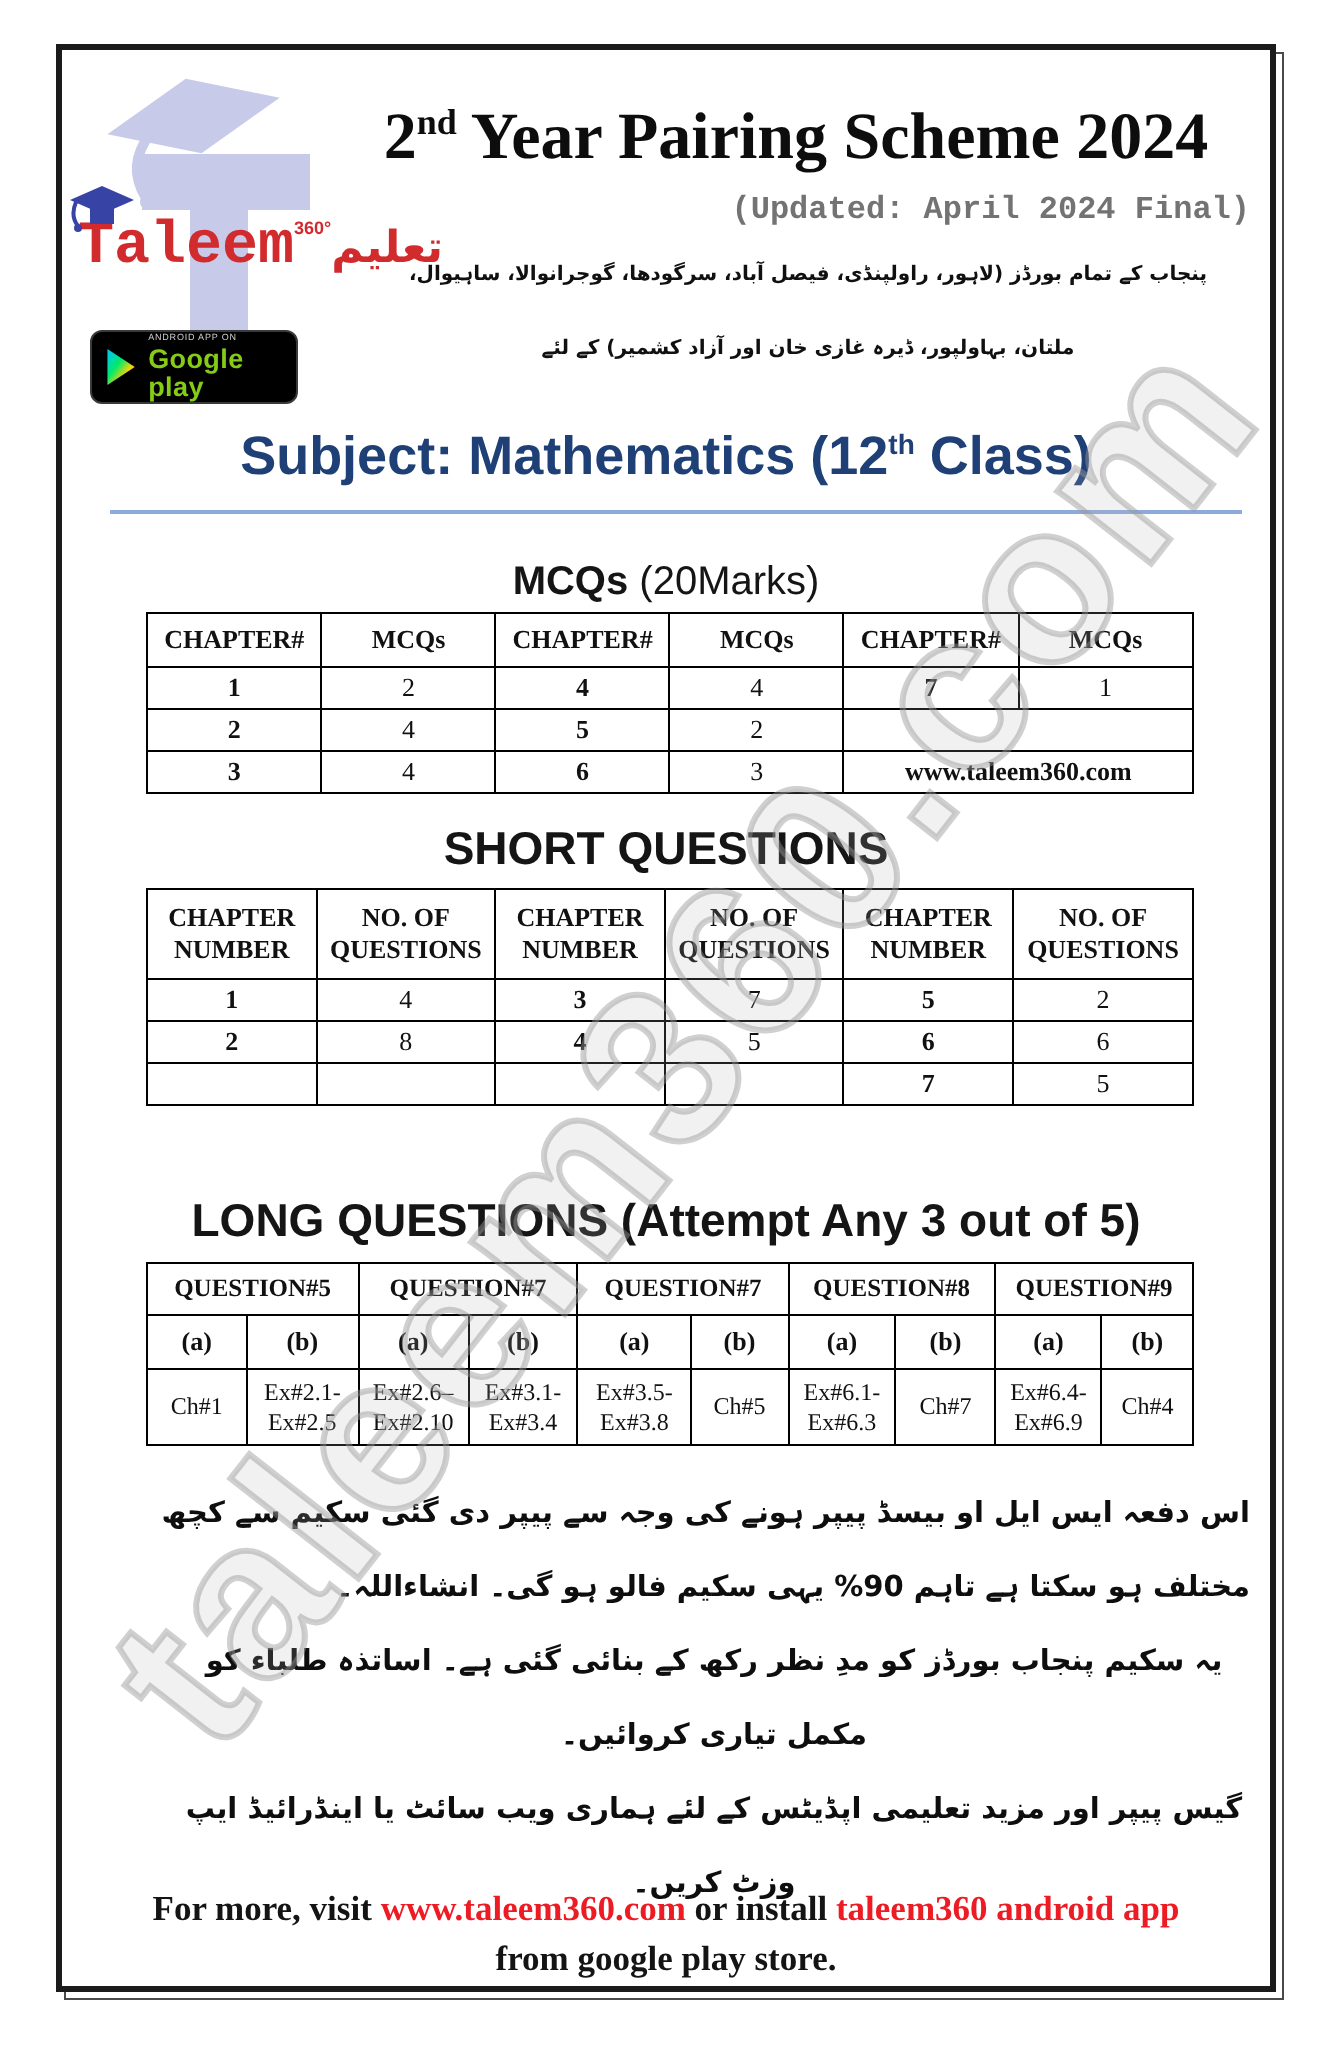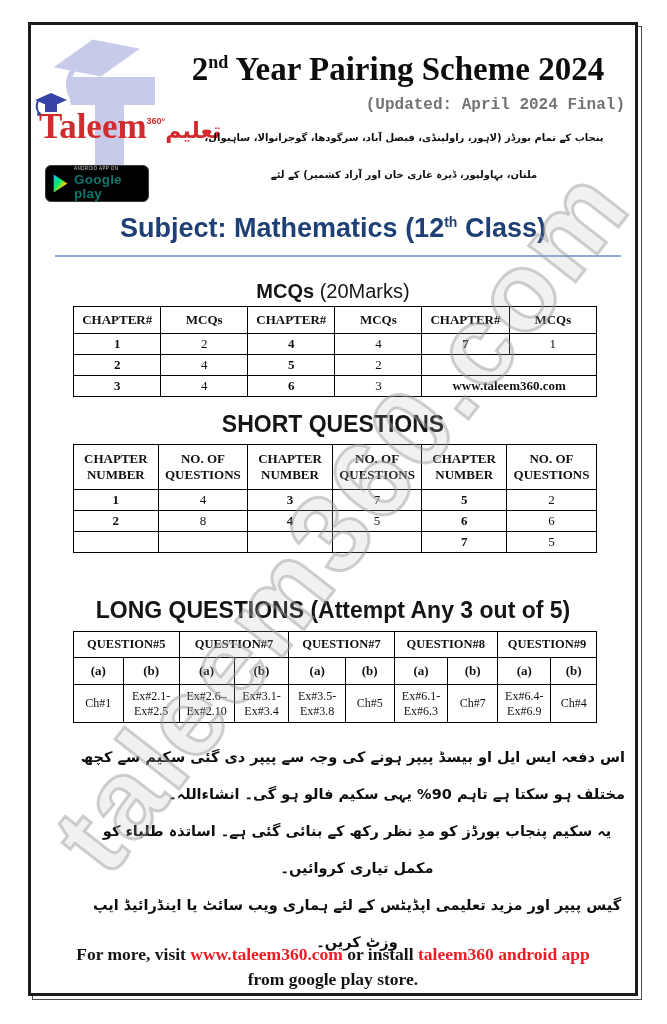--- a/index.html
+++ b/index.html
@@ -17,21 +17,21 @@
     font-family:"Liberation Sans", sans-serif; font-weight:bold; font-size:112px; letter-spacing:4px;
     color:rgba(175,175,175,0.18);
     -webkit-text-stroke:3px rgba(150,150,150,0.45);
     white-space:nowrap; pointer-events:none; z-index:6;
   }
   
   .logo { position:absolute; left:6px; top:12px; width:132px; height:152px; z-index:2; }
   .logo svg.bigT { position:absolute; left:0; top:0; }
   .brand { position:absolute; left:2px; top:70px; white-space:nowrap; }
   .brand .cap { position:absolute; left:-5px; top:-15px; }
-  .brand .latin { font-family:Liberation Serif, serif; font-weight:bold; font-size:35px; color:#d22b2e; }
+  .brand .latin { font-family:Liberation Mono, monospace; font-weight:bold; font-size:30px; color:#d22b2e; }
   .brand .sup360 { font-size:9px; font-weight:bold; color:#d22b2e; vertical-align:14px;text-align:center; }
   .brand .urdu { font-family:"DejaVu Sans", sans-serif; font-weight:bold; font-size:22px; color:#d22b2e; }
   .title {
     position:absolute; left:128px; top:26px; width:478px; text-align:center;
     font-family:"Liberation Serif", serif; font-weight:bold; font-size:33px; color:#0d0d0d; z-index:2;
   }
   .title .sup { font-size:18px; vertical-align:12px; }
   .updated { position:absolute; right:10px; top:71px; width:470px; text-align:right;
     font-family:Liberation Mono, monospace; font-weight:bold; font-size:16px; color:#737373; z-index:2; }
   .boards-urdu {
@@ -39,21 +39,21 @@
     font-family:"DejaVu Sans", sans-serif; font-weight:bold; font-size:10px; line-height:37px; color:#101010; z-index:2;
   }
   
   .gplay {
     position:absolute; left:14px; top:140px; width:104px; height:37px; background:#000;
     border-radius:6px; border:1px solid #3a3a3a; display:flex; align-items:center; padding:3px 6px; gap:5px; z-index:2;
     cursor:pointer;
   }
   .gplay .txt { display:flex; flex-direction:column; line-height:1; }
   .gplay .small { color:#cfcfcf; font-size:4.5px; letter-spacing:.4px; margin-bottom:2px; }
-  .gplay .big { color:#0f766e; font-size:13.5px; font-weight:bold; letter-spacing:.2px; }
+  .gplay .big { color:#84cc16; font-size:13.5px; font-weight:bold; letter-spacing:.2px; }
   
   .subject {
     position:absolute; left:0; right:0; top:188px; text-align:center; z-index:2;
     font-weight:bold; font-size:27px; color:#1f4077;
   }
   .subject .sup { font-size:14px; vertical-align:10px; }
   .subject-rule { position:absolute; left:24px; right:14px; top:230px; border-top:2px solid #8eaadb; z-index:2; }
   
   .mcqs-head { position:absolute; left:0; right:0; top:255px; text-align:center; font-size:20px; color:#151515; z-index:2; }
   .mcqs-head b { font-weight:bold; }

